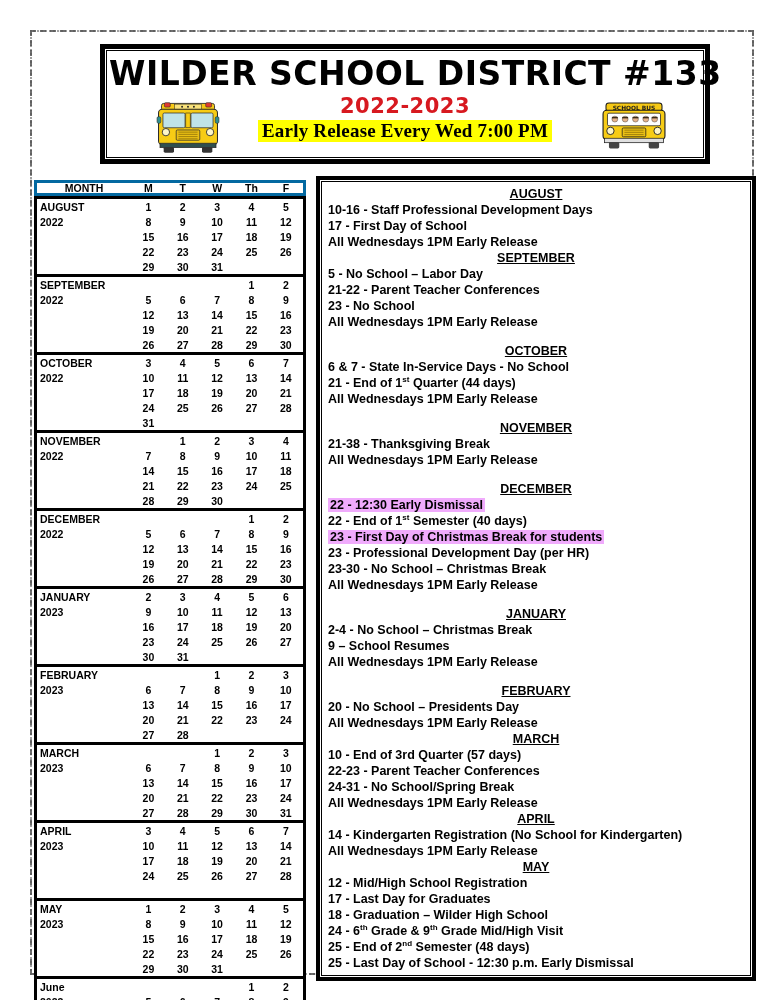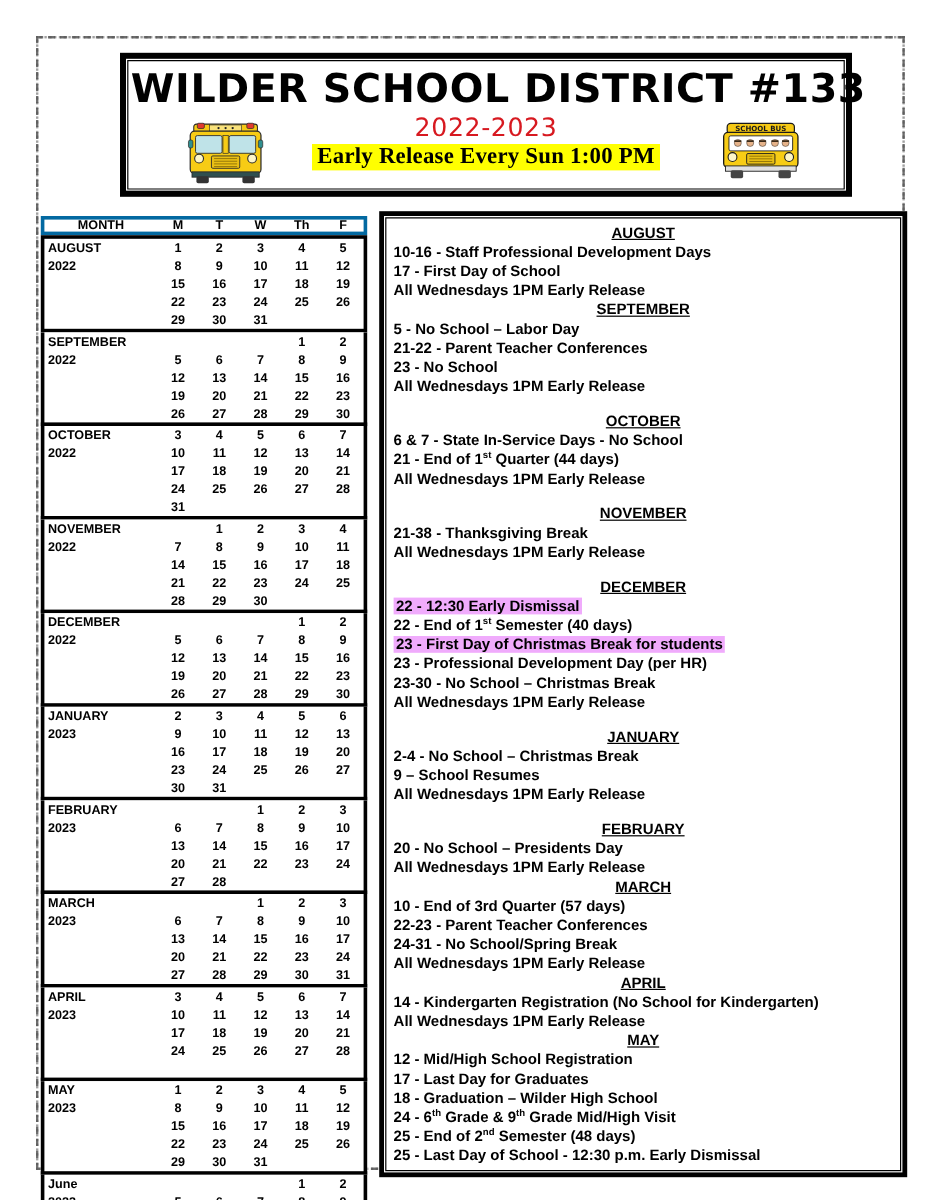--- a/index.html
+++ b/index.html
@@ -51,21 +51,21 @@
     letter-spacing: 0.5px;
     line-height: 1.05;
     margin-top: 6px;
     color: #000;
     white-space: nowrap;
   }
   #school-year {
     text-align: center;
     font-family: "DejaVu Sans", sans-serif;
     font-size: 21px;
-    font-weight: 400;
+    font-weight: 700;
     color: #d71920;
     margin-top: 2px;
     letter-spacing: 0.5px;
   }
   #early-release-wrap { text-align: center; margin-top: 2px; }
   #early-release {
     display: inline-block;
     background: #ffff00;
     font-family: "Liberation Serif", serif;
     font-weight: 700;
@@ -211,21 +211,21 @@
       <circle cx="18" cy="46" r="5" fill="#fdf6c8" stroke="#1a1a1a" stroke-width="1.2"></circle>
       <circle cx="82" cy="46" r="5" fill="#fdf6c8" stroke="#1a1a1a" stroke-width="1.2"></circle>
       <rect x="10" y="56" width="80" height="6" fill="#e0e0e0" stroke="#1a1a1a" stroke-width="1"></rect>
       <rect x="16" y="61" width="14" height="9" rx="2" fill="#444"></rect>
       <rect x="70" y="61" width="14" height="9" rx="2" fill="#444"></rect>
     </svg>
 
     <div id="district-title">WILDER SCHOOL DISTRICT #133</div>
     <div id="school-year">2022-2023</div>
     <div id="early-release-wrap">
-      <span id="early-release">Early Release Every Sun 1:00 PM</span>
+      <span id="early-release">Early Release Every Wed 7:00 PM</span>
     </div>
   </div>
 
   <div id="calendar-table">
     <div class="cal-head" id="cal-head">
         <div class="c-month">MONTH</div>
         <div class="c-day">M</div>
         <div class="c-day">T</div>
         <div class="c-day">W</div>
         <div class="c-day">Th</div>

